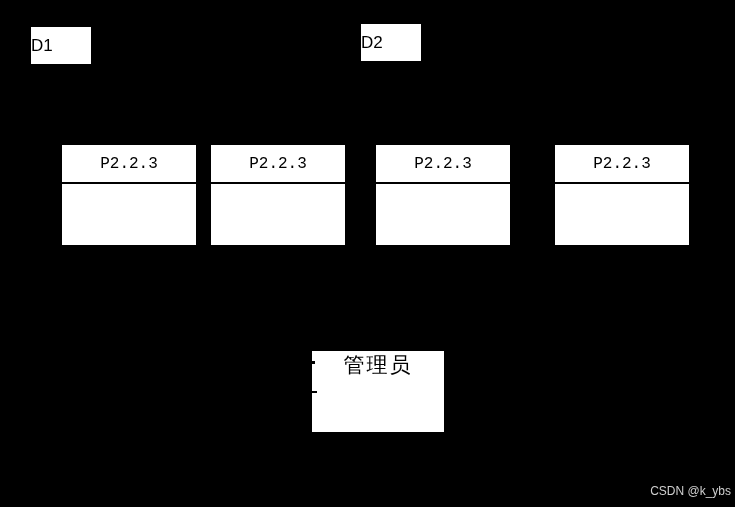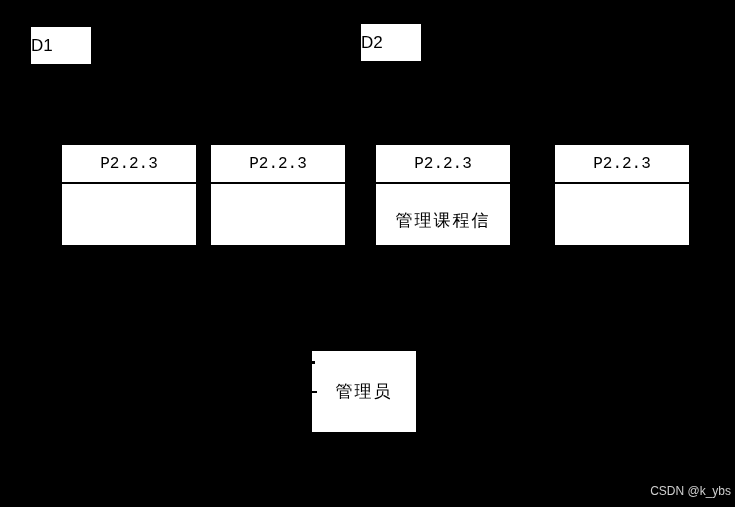--- a/index.html
+++ b/index.html
@@ -61,28 +61,27 @@
     padding-top: 6px;
     font-size: 17px;
     font-family: "DejaVu Serif", serif;
     letter-spacing: 2px;
   }
 
   .entity-box {
     position: absolute;
     left: 312px;
     top: 351px;
-    width: 104px;
+    width: 132px;
     height: 81px;
     background: #ffffff;
     color: #000000;
     display: flex;
-    align-items: center;
     justify-content: center;
-    font-size: 17px;
+    font-size: 21px;
     font-family: "DejaVu Serif", serif;
     letter-spacing: 2px;
   }
 
   .artifact-dot {
     position: absolute;
     left: 312px;
     top: 361px;
     width: 3px;
     height: 3px;
@@ -123,21 +122,20 @@
   <div id="process-1" class="process-box">
     <div class="process-header">P2.2.3</div>
   </div>
 
   <div id="process-2" class="process-box">
     <div class="process-header">P2.2.3</div>
   </div>
 
   <div id="process-3" class="process-box">
     <div class="process-header">P2.2.3</div>
-    <div class="process-body">管理课程信</div>
   </div>
 
   <div id="process-4" class="process-box">
     <div class="process-header">P2.2.3</div>
   </div>
 
   <div class="entity-box">
     <span>管理员</span>
   </div>
 

